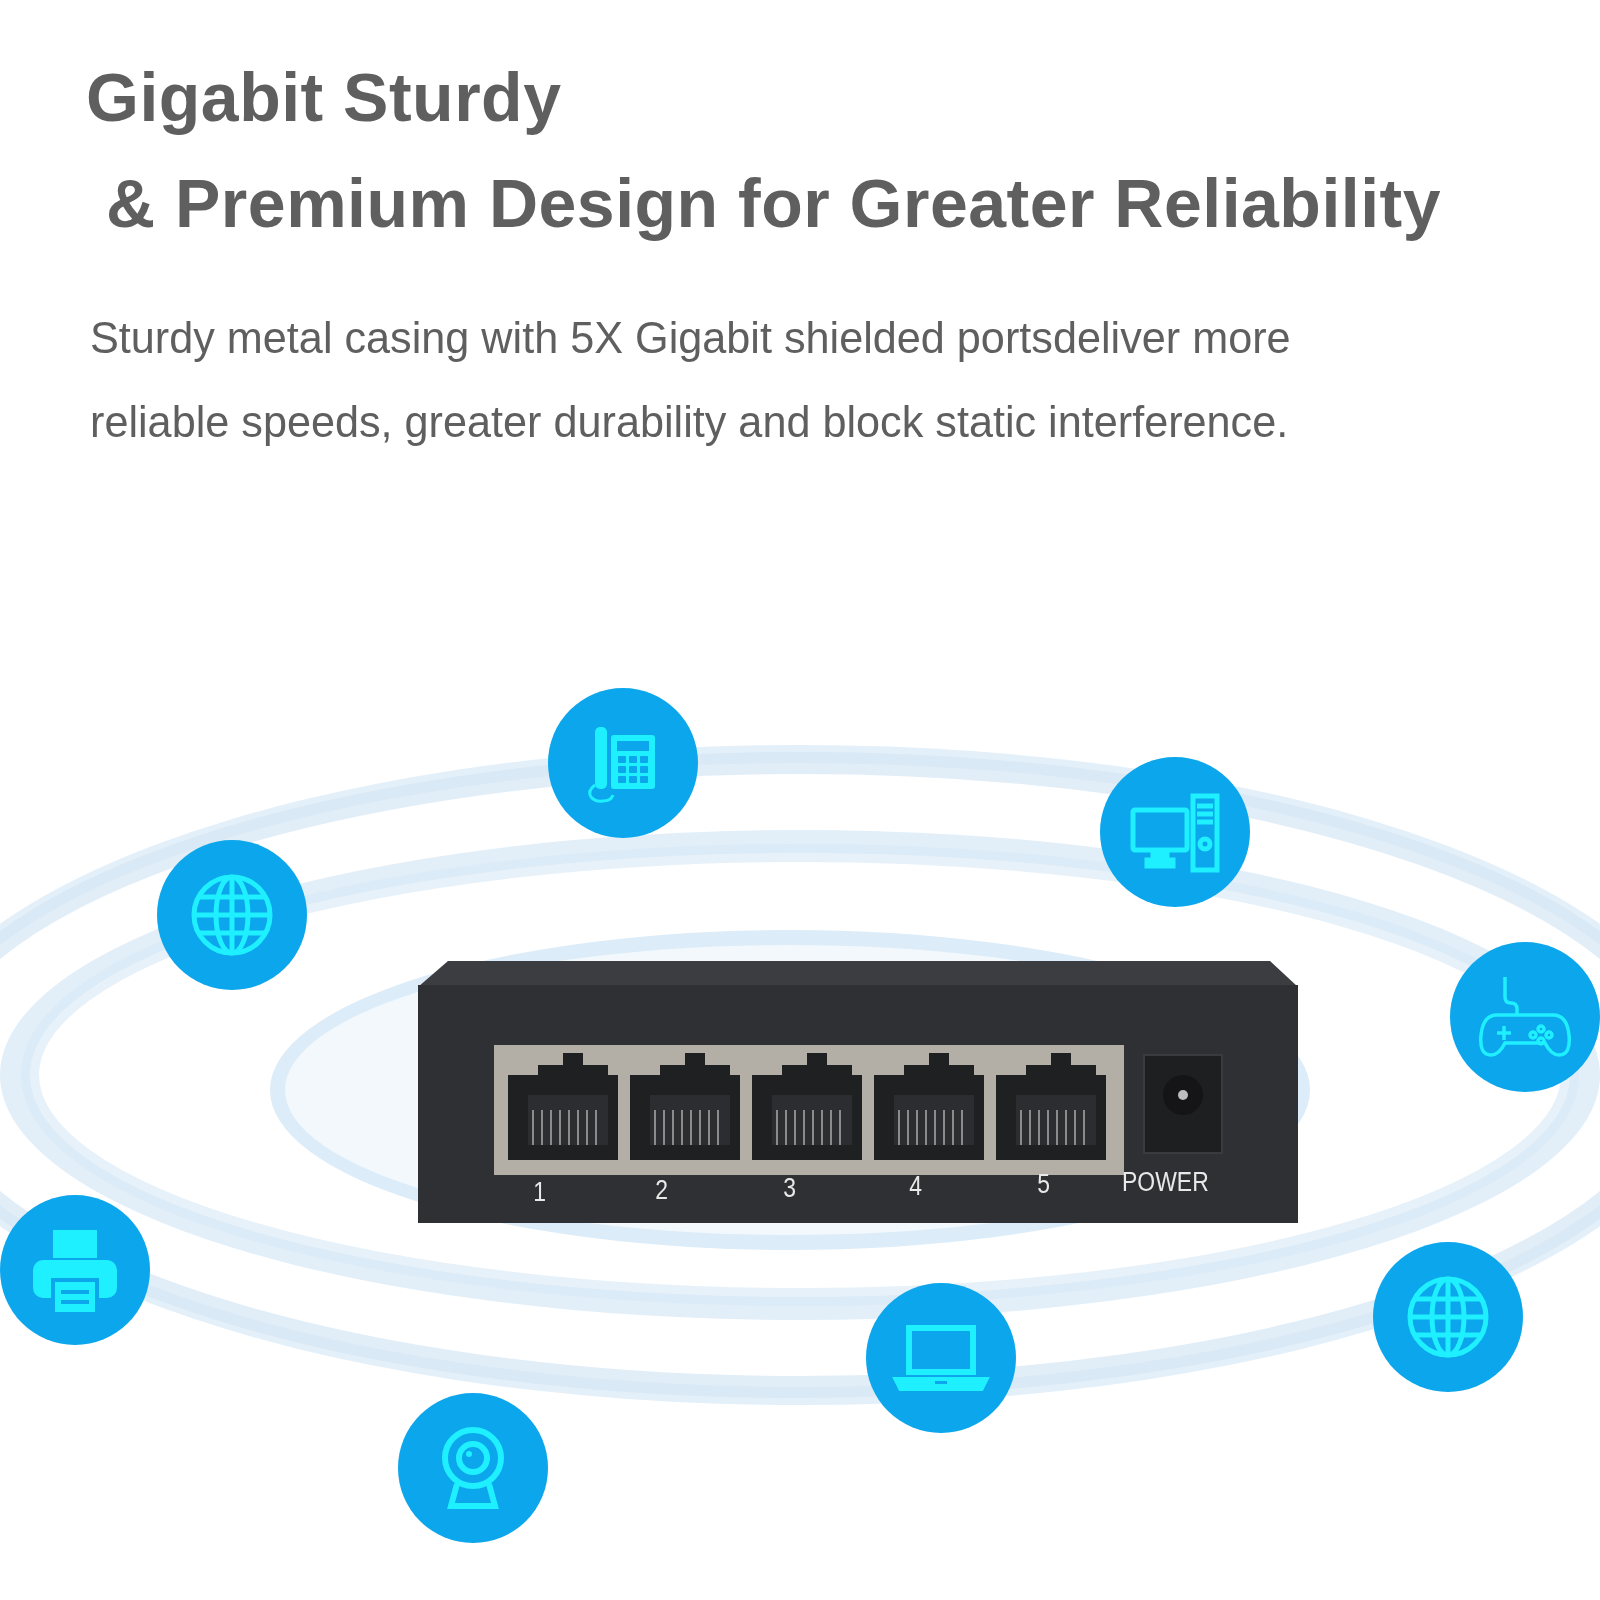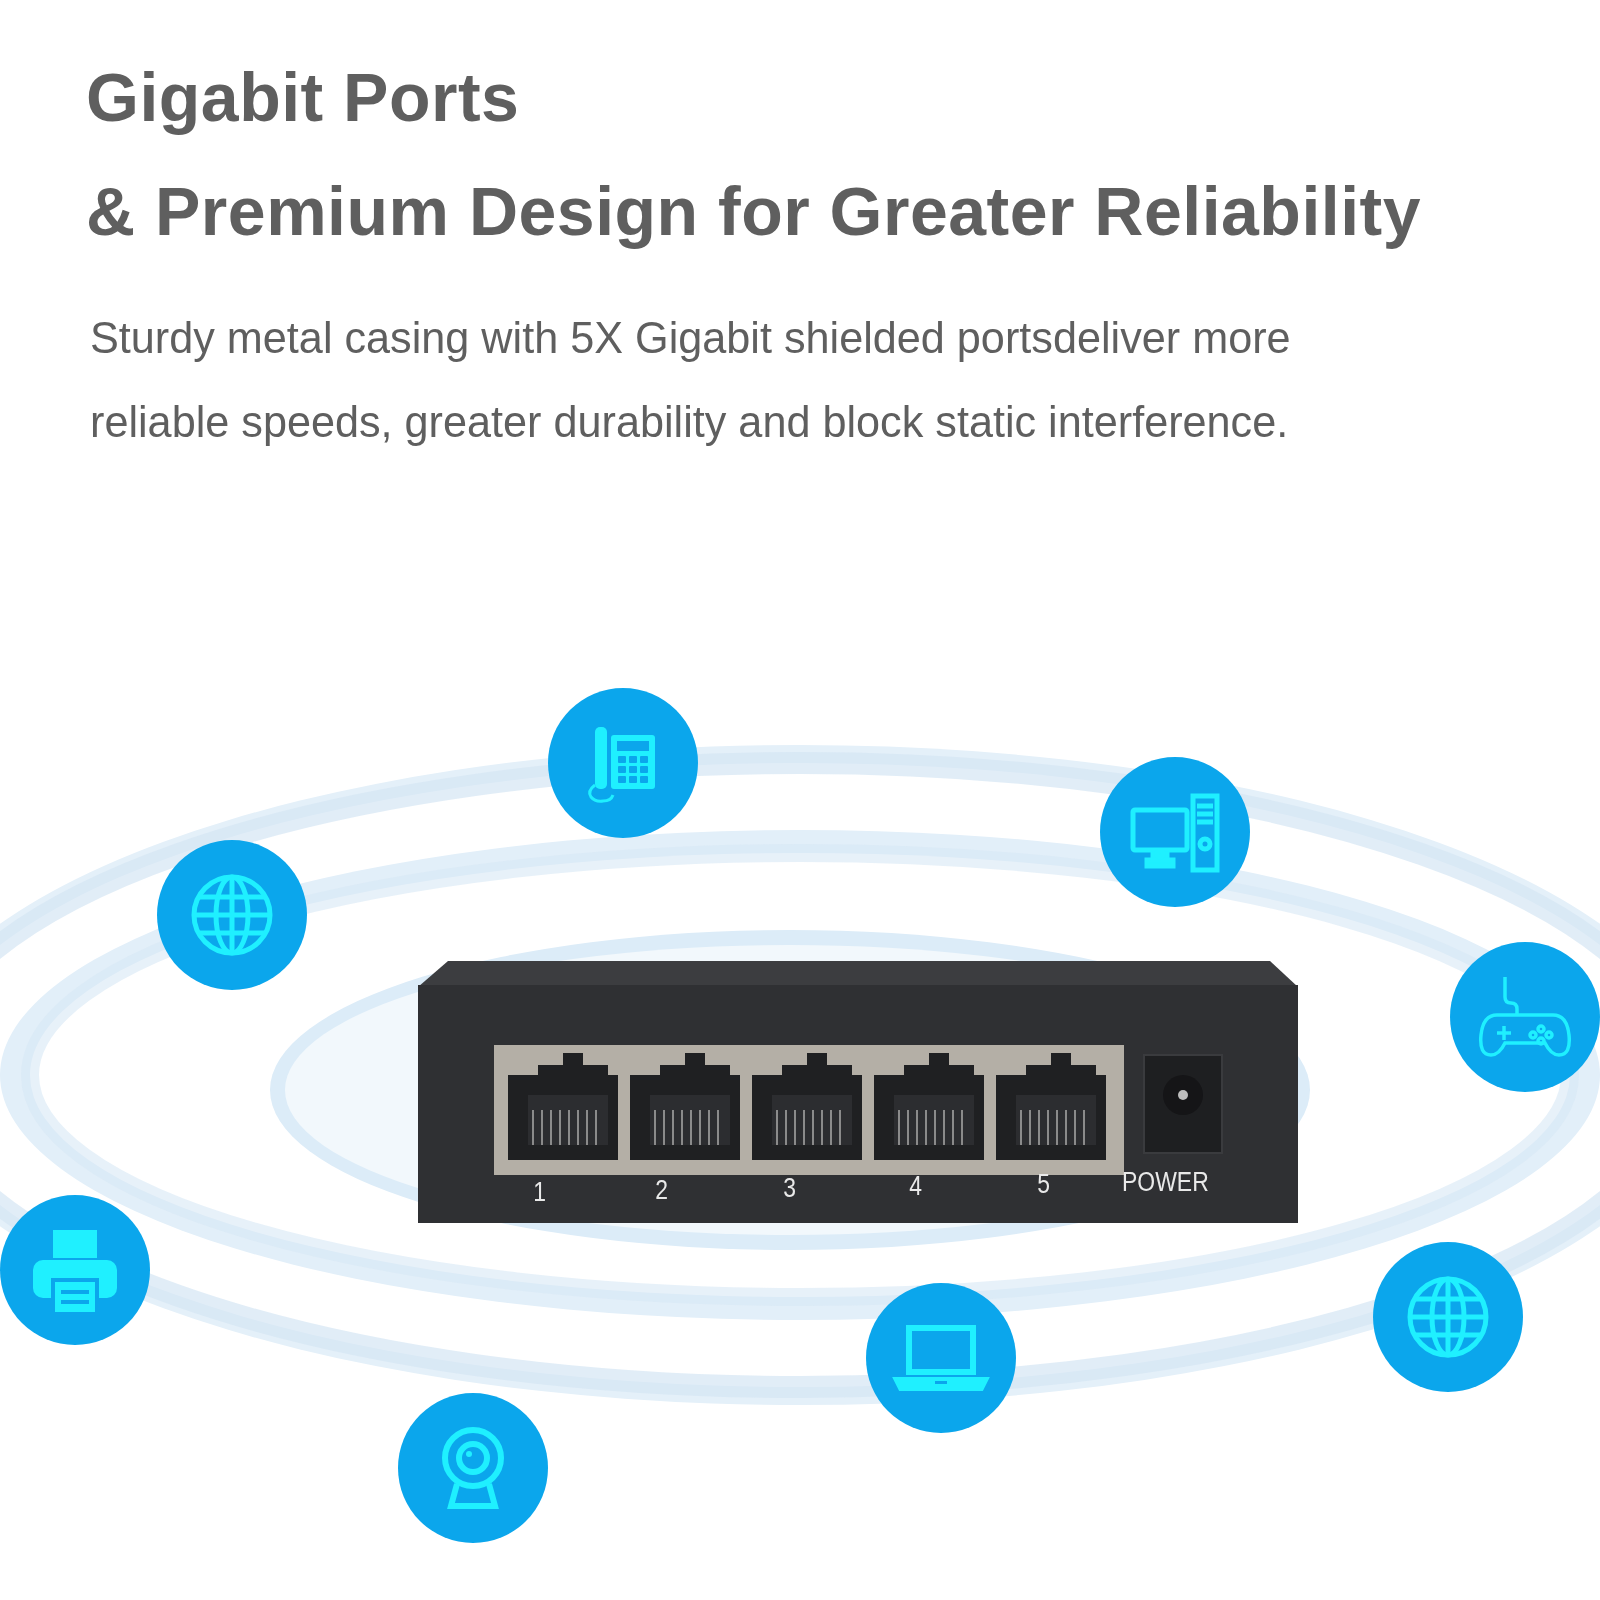--- a/index.html
+++ b/index.html
@@ -1,35 +1,35 @@
 <!DOCTYPE html>
 <html><head>
 <meta charset="utf-8">
 <style>
   html, body { margin:0; padding:0; }
   body { width:1600px; height:1600px; background:#ffffff; position:relative; overflow:hidden; font-family:"Liberation Sans", sans-serif; }
   .headline { position:absolute; left:86px; color:#5f5f5f; font-weight:bold; font-size:68px; letter-spacing:0.5px; white-space:nowrap; }
   .h1 { top:58px; }
-  .h2 { top:172px; }
+  .h2 { top:164px;margin-left:20px; }
   .body-text { position:absolute; left:90px; color:#5f5f5f; font-size:45px; white-space:nowrap; transform:scaleX(0.96); transform-origin:left; }
   .b1 { top:312px; }
   .b2 { top:396px; }
 
   .rings { position:absolute; left:0; top:0; width:1600px; height:1600px; }
 
   .icon-circle { position:absolute; width:150px; height:150px; border-radius:50%; background:#0ba6ec; display:flex; align-items:center; justify-content:center; }
   .icon-circle svg { width:100px; height:100px; }
 
   .switch { position:absolute; left:418px; top:955px; width:880px; height:268px; }
   .port-label { position:absolute; color:#e9e9e9; font-size:27px; font-weight:normal; transform:scaleX(0.85); }
 </style>
 </head>
 <body>
 
-<div class="headline h1">Gigabit Ports</div>
+<div class="headline h1">Gigabit Sturdy</div>
 <div class="headline h2">&amp; Premium Design for Greater Reliability</div>
 
 <div class="body-text b1">Sturdy metal casing with 5X Gigabit shielded portsdeliver more</div>
 <div class="body-text b2">reliable speeds, greater durability and block static interference.</div>
 
 <svg class="rings" viewBox="0 0 1600 1600">
   <defs>
     <radialGradient id="ringGrad" cx="50%" cy="50%" r="50%">
       <stop offset="80%" stop-color="#ffffff"></stop>
       <stop offset="100%" stop-color="#cfe3f2"></stop>

